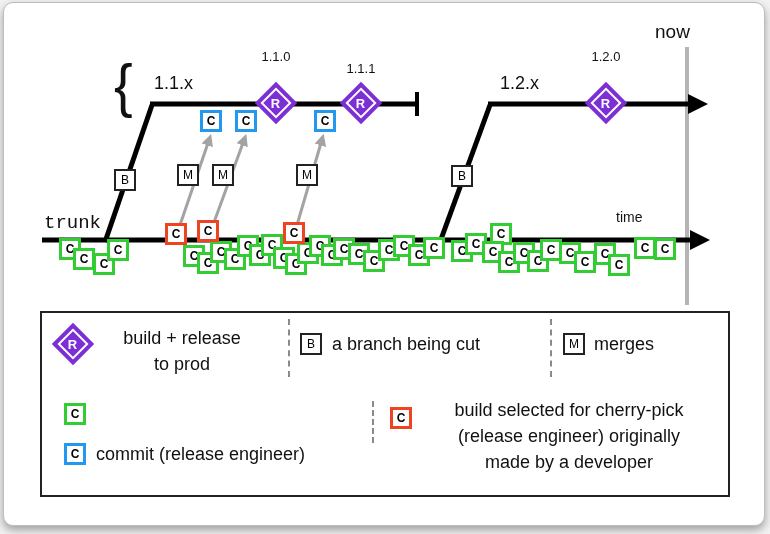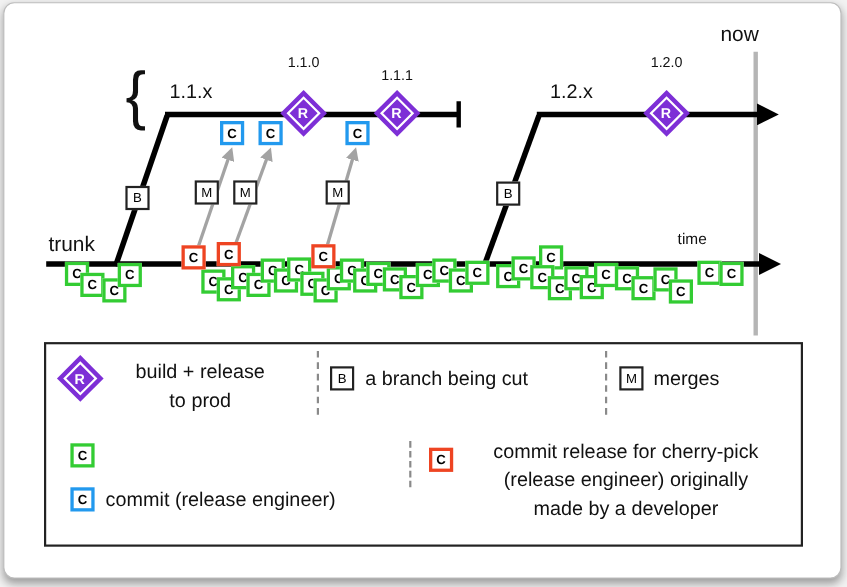--- a/index.html
+++ b/index.html
@@ -163,21 +163,21 @@
         </div>
       </div>
       <div class="version-label" style="left: 572px; top: 46px;">1.2.0</div>
     </div>
 
   <div class="brace" style="left:110px; top:50px;">{</div>
 
   <div class="txt branch-label" style="left:150px; top:70px;">1.1.x</div>
   <div class="txt branch-label" style="left:496px; top:70px;">1.2.x</div>
 
-  <div class="txt" style="left:40px; top:209px; font-size:19px;">trunk</div>
+  <div class="txt" style="left:40px; top:209px; font-size:19px;font-family:Liberation Mono, monospace;">trunk</div>
   <div class="txt" style="left:651px; top:18px; font-size:19px;">now</div>
   <div class="txt" style="left:612px; top:206px; font-size:14px;">time</div>
 
   <div class="legend">
 
     <div class="diamond" style="left:16px; top:16px;">
       <div class="diamond-inner">
         <span class="diamond-letter">R</span>
       </div>
     </div>
@@ -198,19 +198,19 @@
 
     <div class="cbox dev" style="left:22px; top:90px;">C</div>
 
     <div class="cbox releng" style="left:22px; top:130px;">C</div>
     <div class="ltxt" style="left:54px; top:131px;">commit (release engineer)</div>
 
     <div class="divider" style="left:330px; top:88px; height:42px;"></div>
 
     <div class="cbox cherry" style="left:348px; top:94px;">C</div>
     <div class="ltxt center" style="left:378px; top:84px; width:298px; line-height:26px;">
-      <span>commit release for cherry-pick</span><br>
+      <span>build selected for cherry-pick</span><br>
       <span>(release engineer) originally</span><br>
       <span>made by a developer</span>
     </div>
 
   </div>
 </div>
 
 </body></html>

